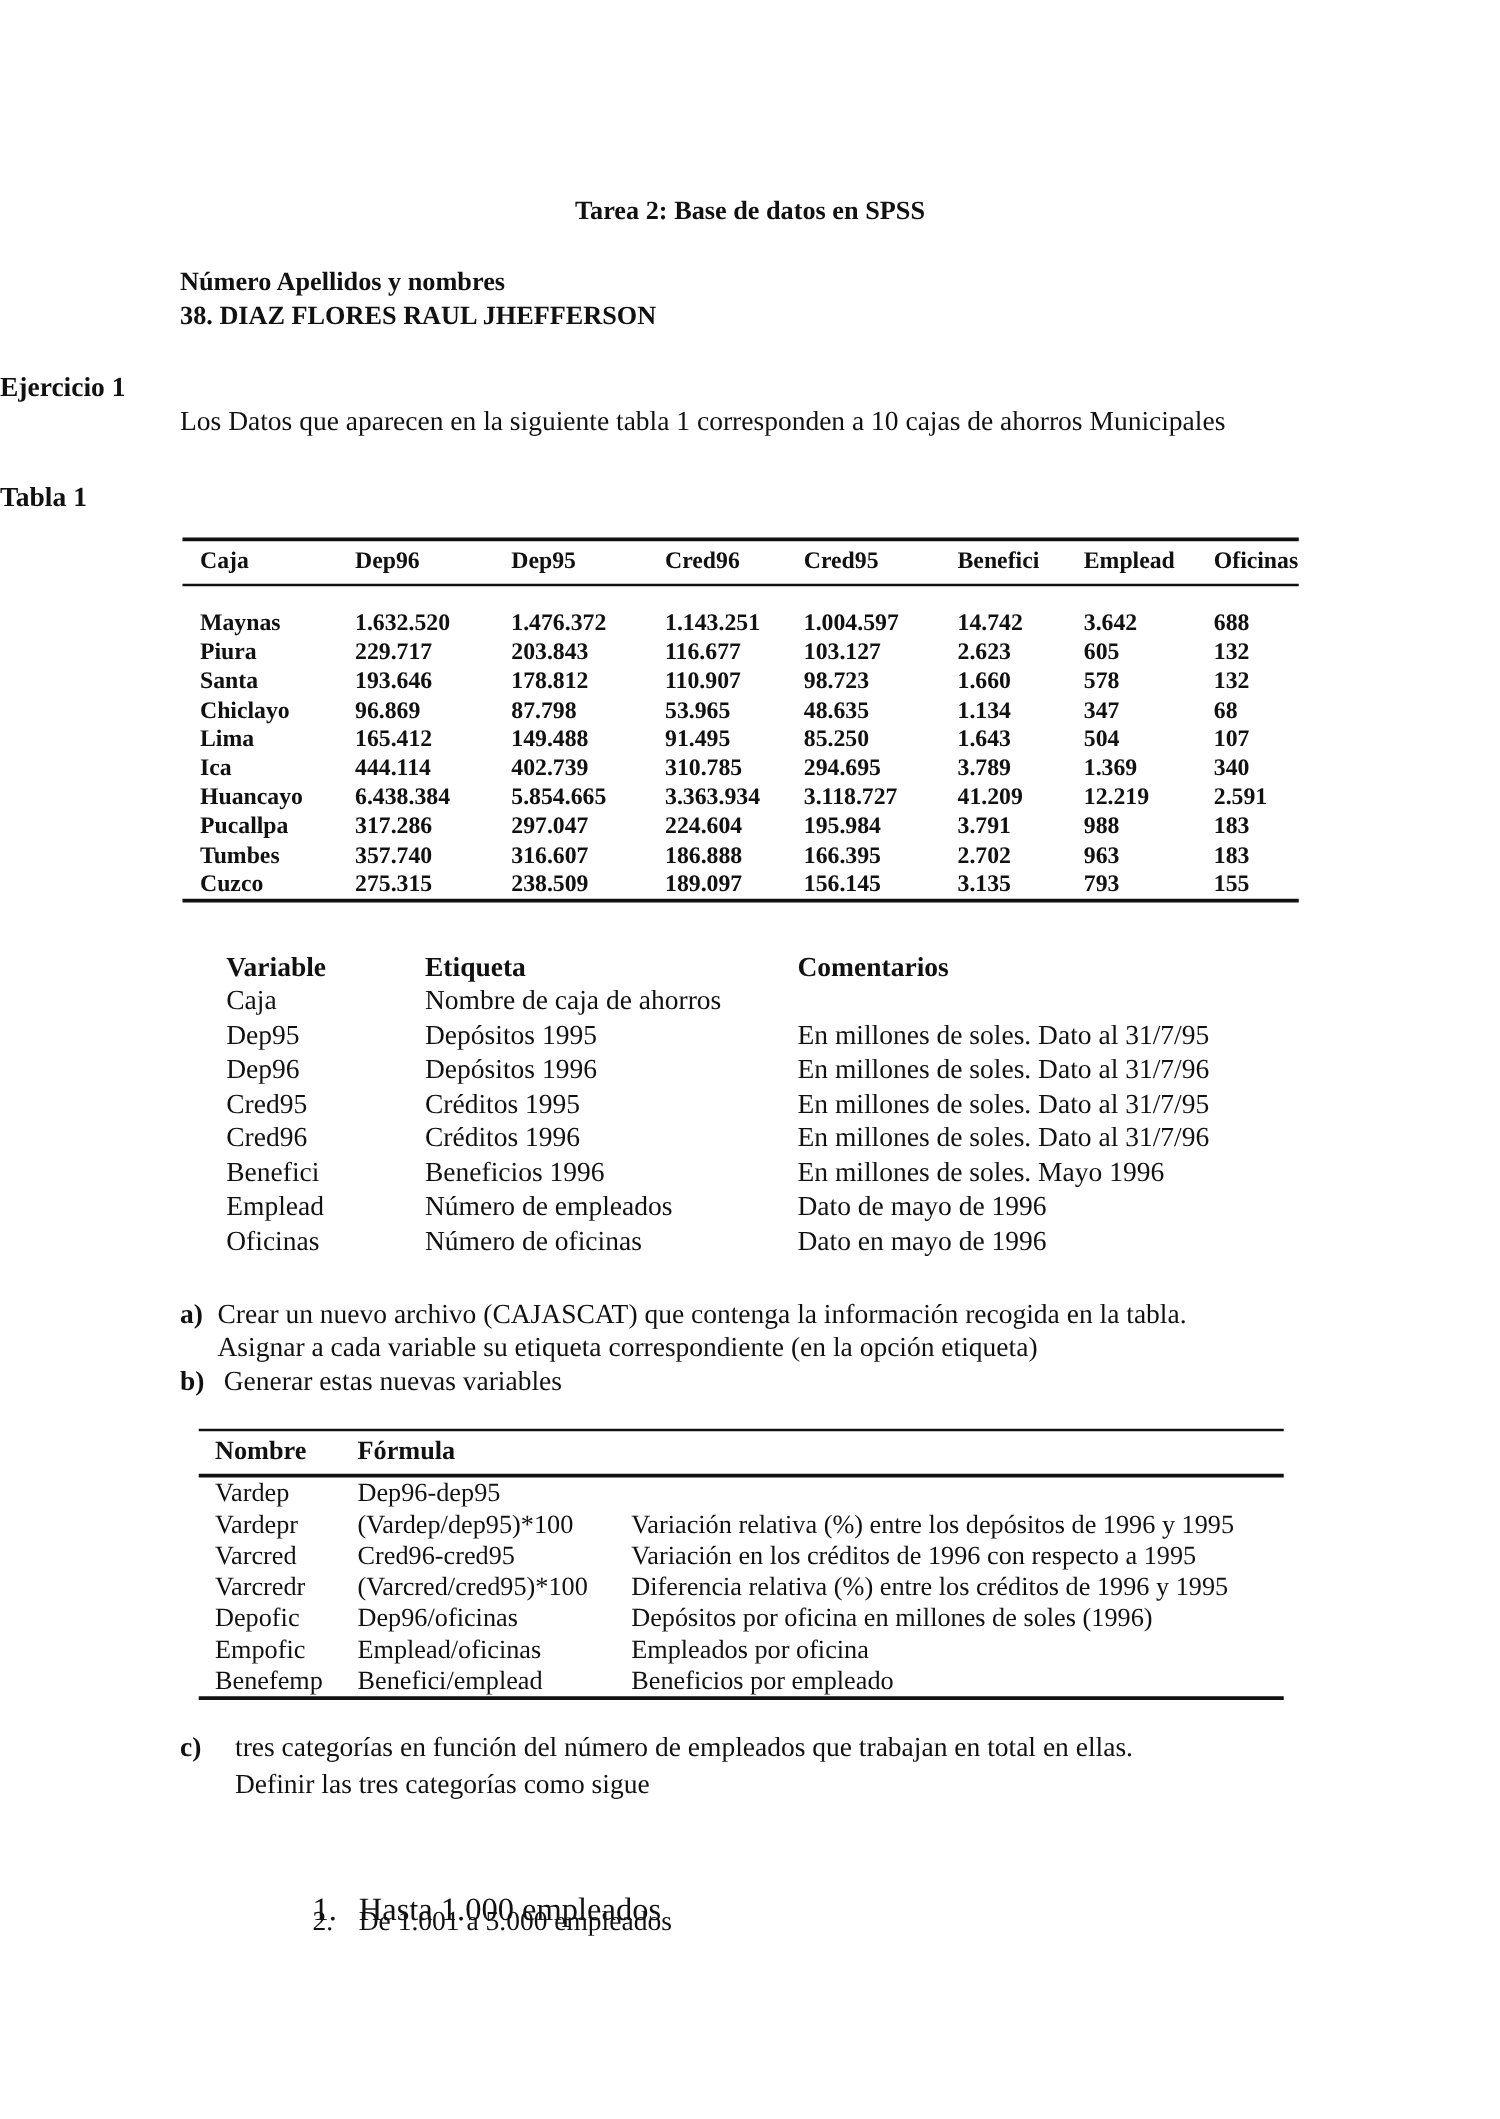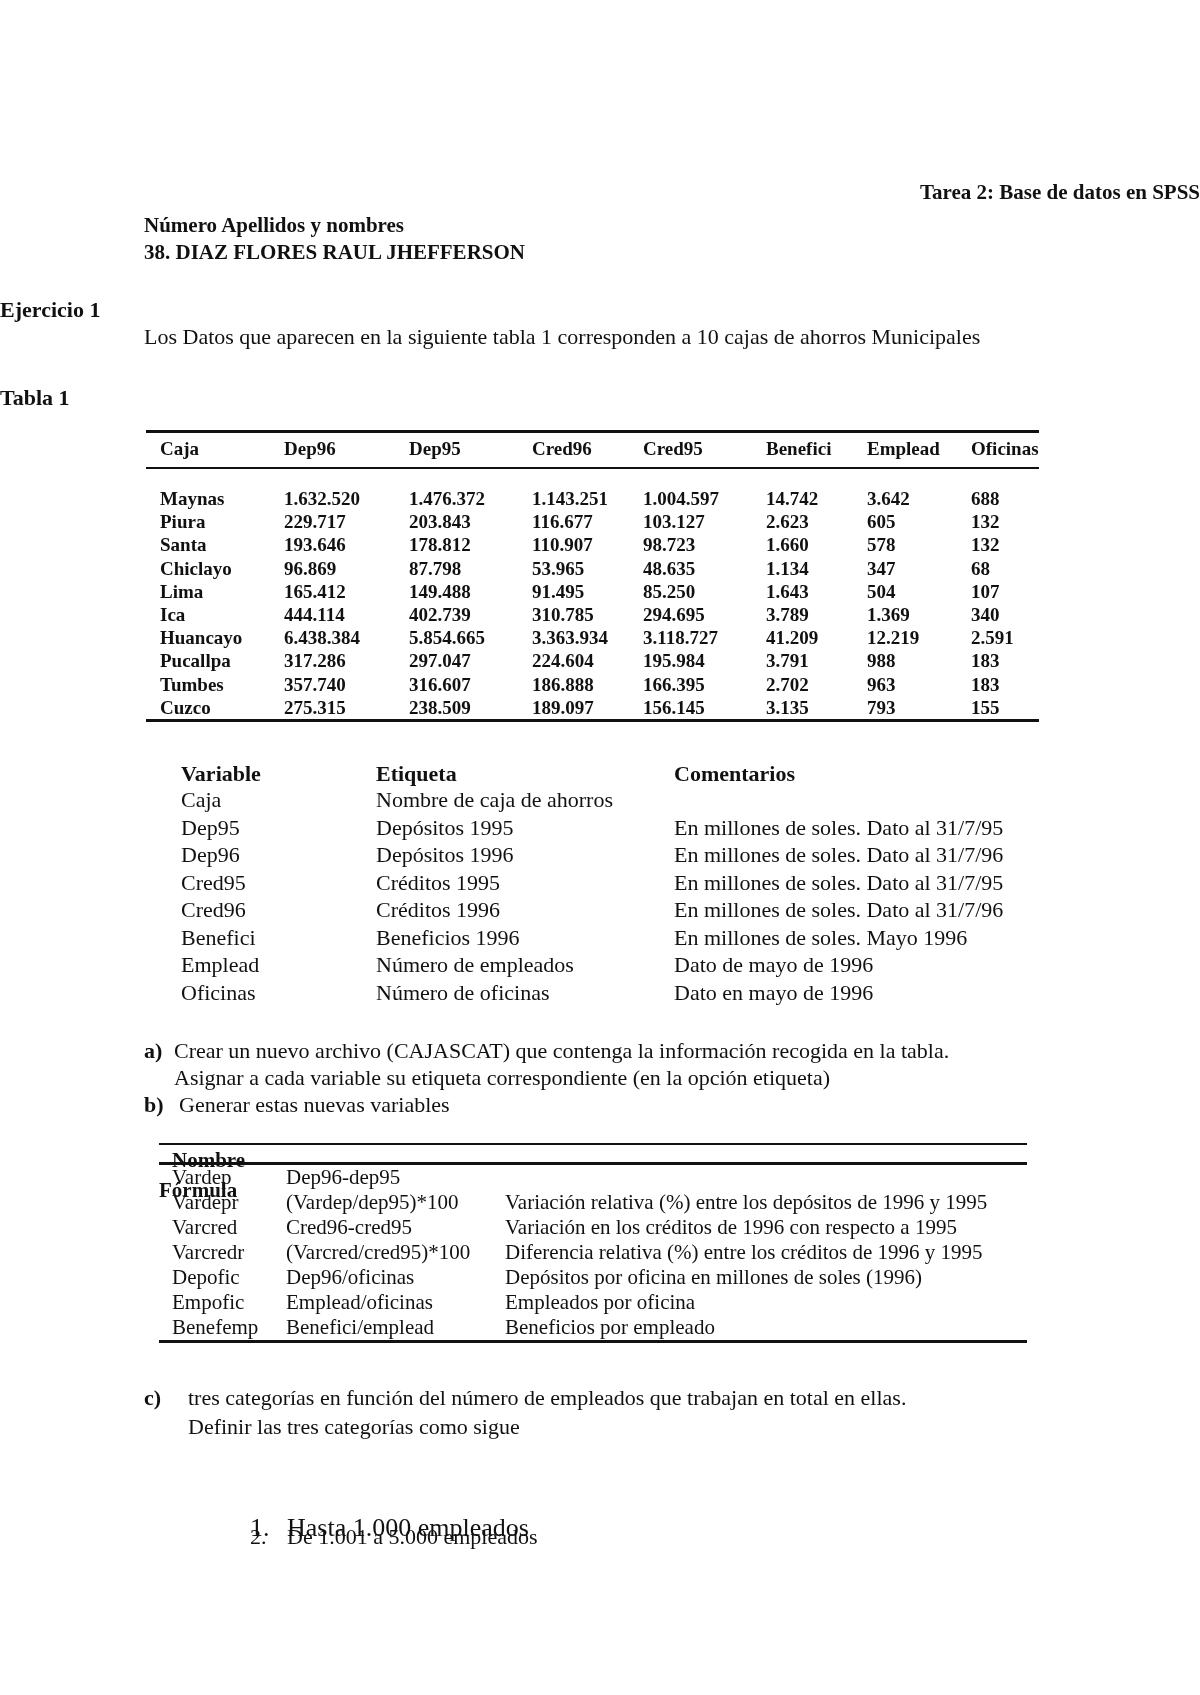--- a/index.html
+++ b/index.html
@@ -1,19 +1,19 @@
 <!DOCTYPE html>
 <html><head>
   <meta charset="utf-8">
   <style>
     html, body { margin: 0; padding: 0; background: #ffffff; }
     body { width: 1200px; height: 1695px; position: relative; overflow: hidden;
            font-family: "Liberation Serif", "DejaVu Serif", serif; color: #111; }
     .abs { position: absolute; white-space: nowrap; }
-    .title { left: 0; width: 1200px; text-align: right; top: 156px; font-size: 21px; font-weight: bold; margin-top: 24px; }
+    .title { left: 0; width: 1200px; text-align: center; top: 156px; font-size: 21px; font-weight: bold; }
     .hdr1 { left: 144px; top: 213px; font-size: 21px; font-weight: bold; }
     .hdr2 { left: 144px; top: 240px; font-size: 21px; font-weight: bold; }
     .ej { left: 0; width: 1000px; text-align: left; top: 297px; font-size: 22px; font-weight: bold; }
     .intro { left: 144px; top: 323px; font-size: 22px; line-height: 28px; white-space: normal; width: 900px; }
     .tabla1 { left: 0; width: 1200px; text-align: left; top: 385px; font-size: 22px; font-weight: bold; }
 
     
     .t1 { position: absolute; left: 146px; top: 430px; width: 893px; }
     .t1 .topline { height: 3px; background: #111; }
     .t1 .midline { height: 2px; background: #111; margin-top: 3px; }
@@ -28,36 +28,36 @@
     .t1 .c5 { width: 101px; }
     .t1 .c6 { width: 104px; }
     .t1 .c7 { width: 68px; }
     .t1 .body { padding-top: 18px; }
 
     
     .vt { position: absolute; left: 181px; top: 762px; font-size: 22px; }
     .vt .row { display: flex; height: 27.5px; line-height: 27px; }
     .vt .head { font-weight: bold; height: 24px; line-height: 24px; }
     .vt .v0 { width: 159px; }
-    .vt .v1 { width: 298px; margin-left: 36px; }
+    .vt .v1 { width: 298px; }
     .vt .v2 { width: 400px; }
 
     
     .items { position: absolute; left: 144px; top: 1037px; font-size: 22px; line-height: 27px; }
     .items .lab { font-weight: bold; display: inline-block; width: 30px; }
     .items .indent { padding-left: 30px; }
     .items .labb { font-weight: bold; display: inline-block; width: 35px; }
 
     
     .ft { position: absolute; left: 159px; top: 1143px; width: 868px; font-size: 21px; }
     .ft .topline { height: 2px; background: #111; }
     .ft .midline { height: 3px; background: #111; }
     .ft .botline { height: 3px; background: #111; }
     .ft .row { display: flex; height: 25px; line-height: 25px; }
-    .ft .head { font-weight: bold; height: 17px; line-height: 30px; flex-direction: column; }
+    .ft .head { font-weight: bold; height: 34px; line-height: 30px; }
     .ft .f0 { width: 114px; padding-left: 13px; }
     .ft .f1 { width: 219px; }
     .ft .f2 { width: 500px; }
 
     .itemc { position: absolute; left: 144px; top: 1384px; font-size: 22px; line-height: 28.5px; }
     .itemc .lab { font-weight: bold; display: inline-block; width: 44px; vertical-align: top; }
     .itemc .txt { display: inline-block; vertical-align: top; }
 
     .enum1 { left: 250px; top: 1513px; font-size: 26px; }
     .enum2 { left: 250px; top: 1524px; font-size: 22px; }

